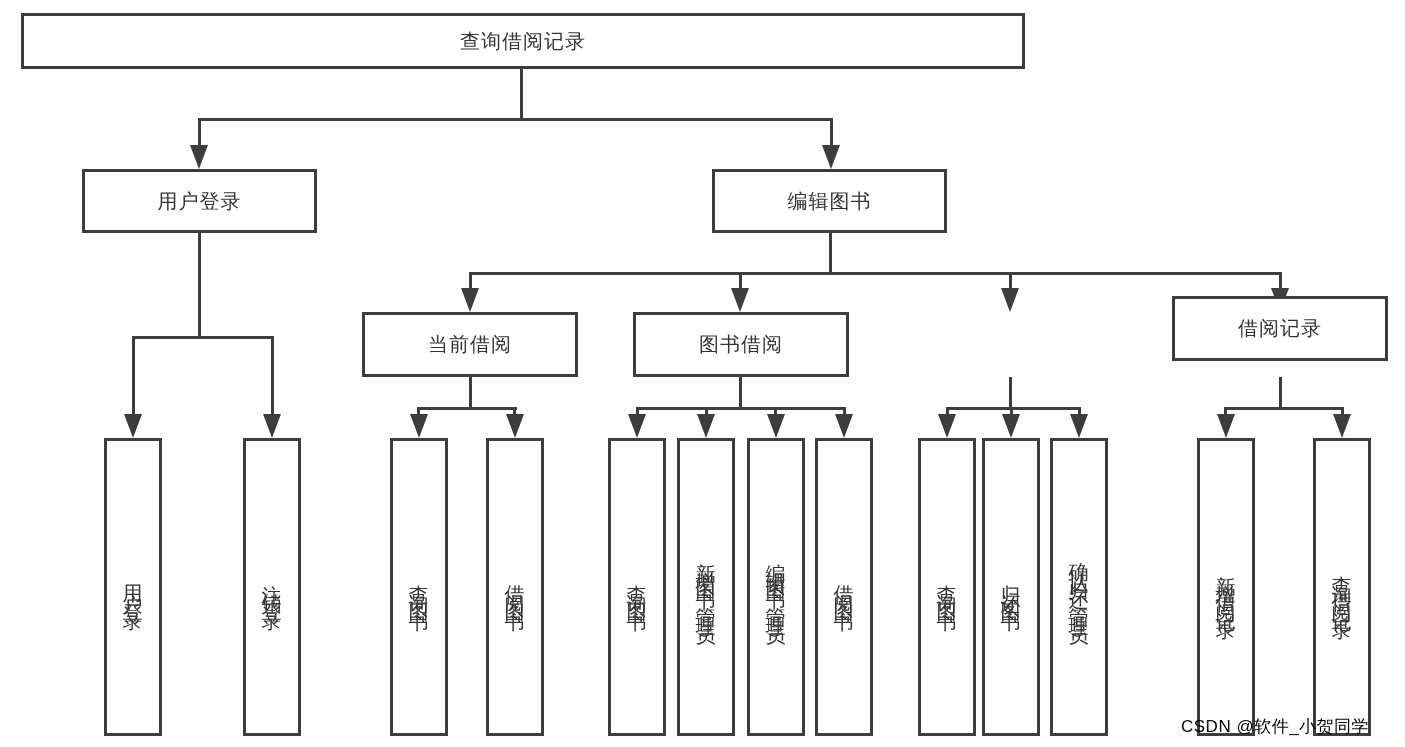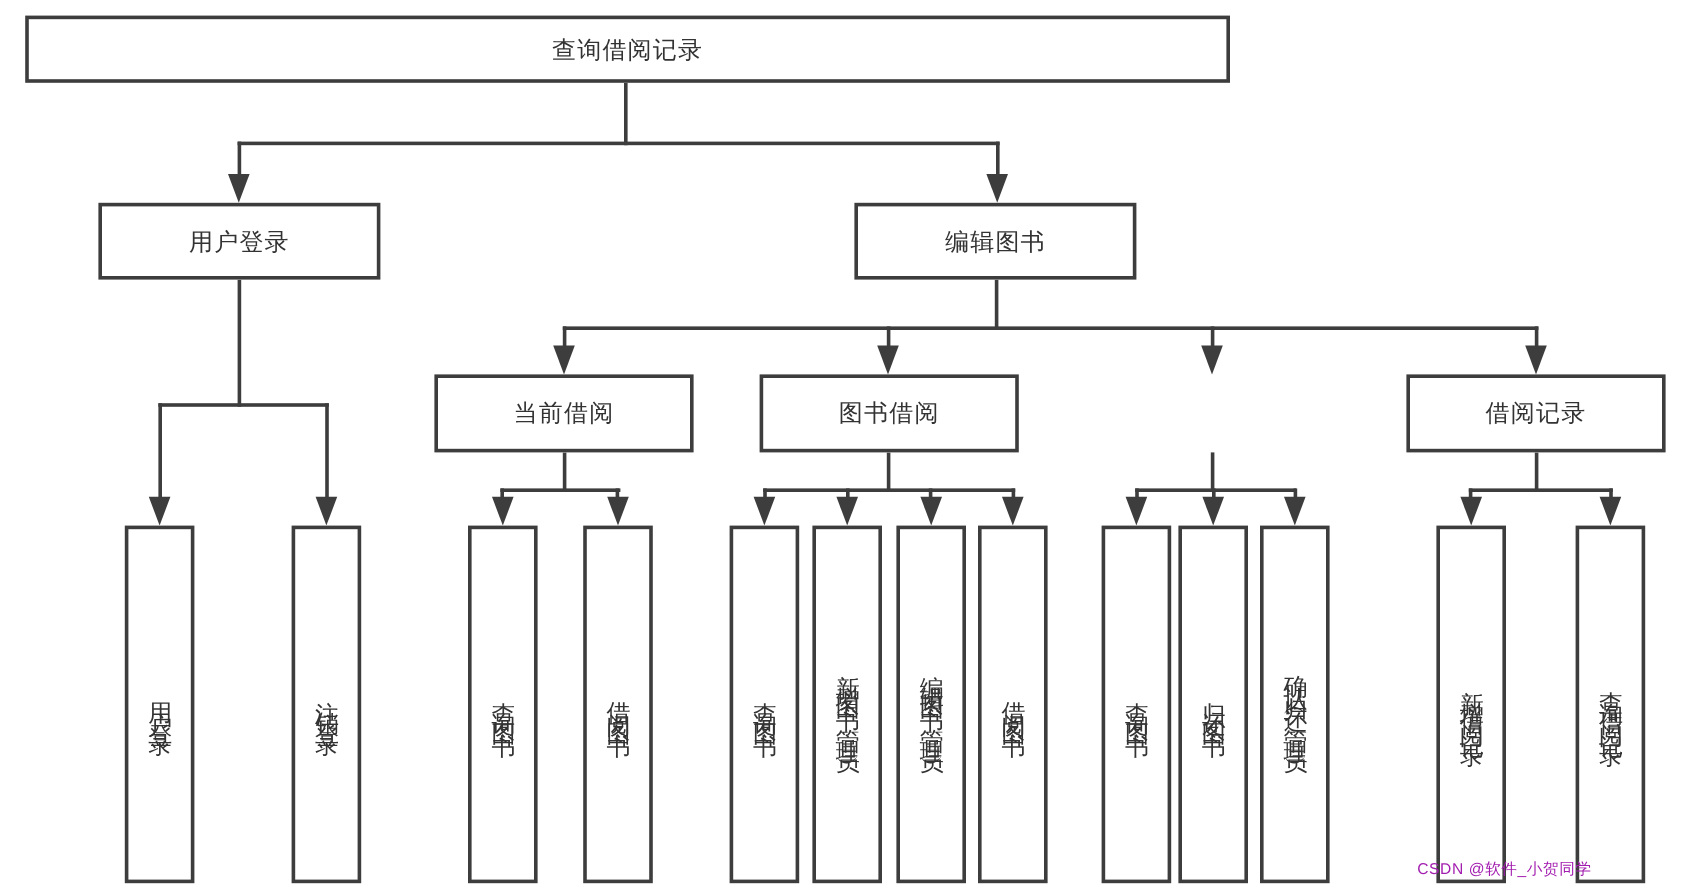--- a/index.html
+++ b/index.html
@@ -49,22 +49,22 @@
     writing-mode: vertical-rl;
     text-orientation: mixed;
     font-size: 20px; color: #333333;
     letter-spacing: 9px;
     line-height: 1;
     white-space: nowrap;
   }
   .wm {
     position: absolute;
     left: 1181px; top: 715px;
-    font-size: 13px;
-    color: #a21caf;
+    font-size: 17px;
+    color: #000000;
     letter-spacing: 0.5px;
     z-index: 5;
     white-space: nowrap;
   }
 </style>
 </head>
 <body>
 
 <div id="stage">
 
@@ -103,21 +103,21 @@
   <div class="ar" style="left:1001px; top:288px;"></div>
   <div class="vl" style="left:1279px; top:272px; height:22px;"></div>
   <div class="ar" style="left:1271px; top:288px;"></div>
 
   <div class="hnode" style="left:362px; top:312px; width:216px; height:65px;">
     <span>当前借阅</span>
   </div>
   <div class="hnode" style="left:633px; top:312px; width:216px; height:65px;justify-content:center;">
     <span>图书借阅</span>
   </div>
-  <div class="hnode" style="left:1172px; top:312px; width:216px; height:65px;">
+  <div class="hnode" style="left:1172px; top:296px; width:216px; height:65px;">
     <span>借阅记录</span>
   </div>
 
   <div class="vl" style="left:469px; top:377px; height:33px;"></div>
   <div class="hl" style="left:417px; top:407px; width:100px;"></div>
   <div class="vl" style="left:417px; top:407px; height:13px;"></div>
   <div class="ar" style="left:410px; top:414px;"></div>
   <div class="vl" style="left:513px; top:407px; height:13px;"></div>
   <div class="ar" style="left:506px; top:414px;"></div>
 

